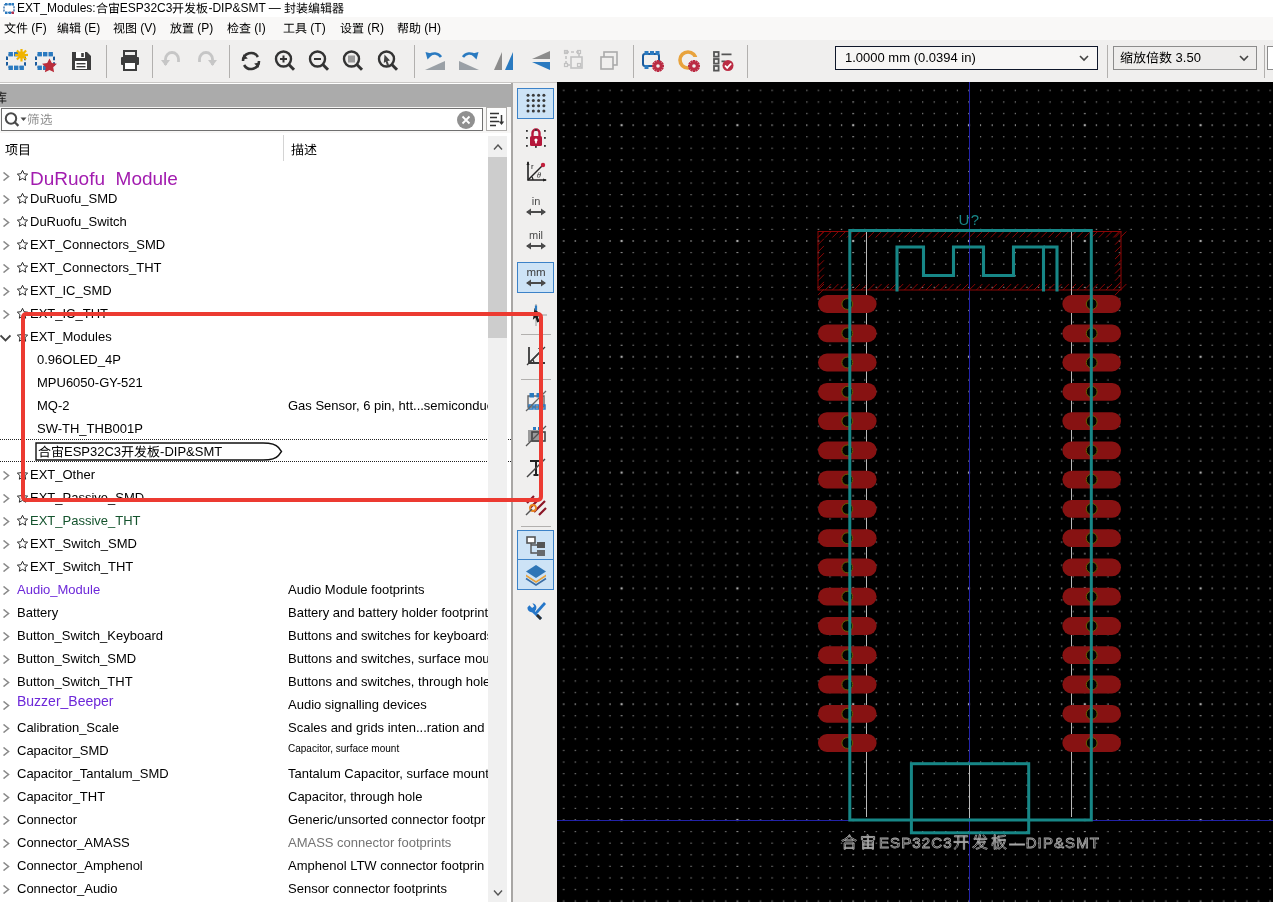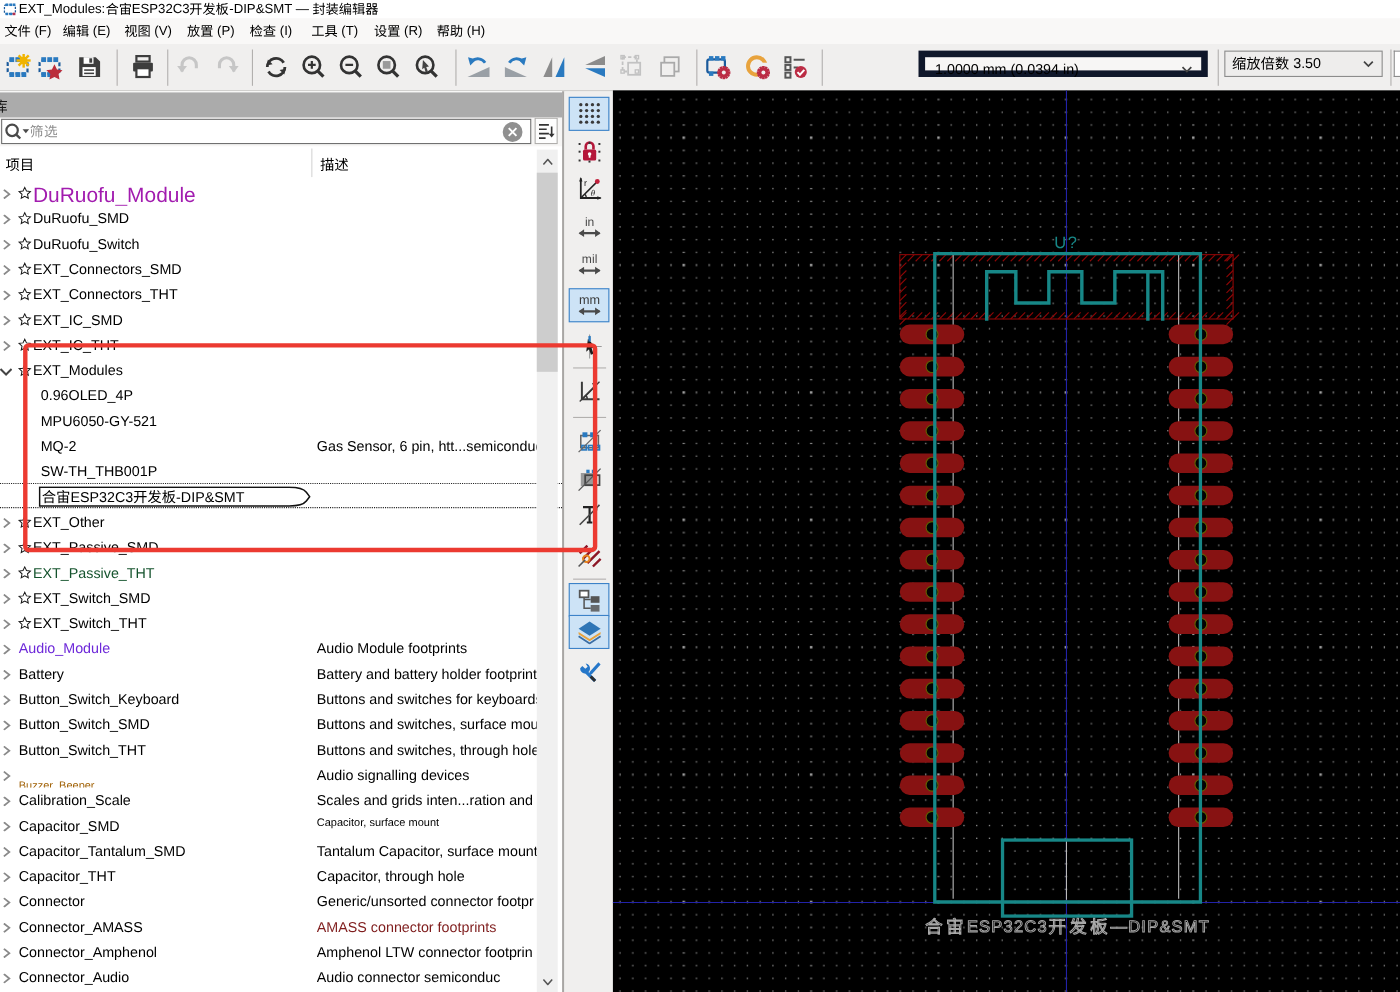--- a/index.html
+++ b/index.html
@@ -223,21 +223,21 @@
 <svg class="abs" style="left:711px;top:49px" width="24" height="24" viewBox="0 0 24 24">
     <g fill="none" stroke="#555" stroke-width="1.8">
       <rect x="3" y="3" width="4.6" height="4.6"></rect>
       <rect x="3" y="10" width="4.6" height="4.6"></rect>
       <rect x="3" y="17" width="4.6" height="4.6"></rect>
       <path d="M10.5 5.3h10M10.5 12.3h4"></path>
     </g>
     <circle cx="17" cy="16.5" r="5.5" fill="#bb2c44"></circle>
     <path d="M14 16.5l2.2 2.4 4-4.4" stroke="#fff" stroke-width="1.8" fill="none"></path>
   </svg>
-<div class="abs" style="left:835px;top:46px;width:263px;height:24px;background:#f7f6f5;border:6px solid #0f172a;font-size:13px;line-height:22px;color:#000;padding-left:9px">1.0000 mm (0.0394 in)<svg class="abs" style="right:8px;top:8px" width="10" height="7" viewBox="0 0 10 7">
+<div class="abs" style="left:835px;top:46px;width:263px;height:24px;background:#f7f6f5;border:1px solid #0f172a;font-size:13px;line-height:22px;color:#000;padding-left:9px">1.0000 mm (0.0394 in)<svg class="abs" style="right:8px;top:8px" width="10" height="7" viewBox="0 0 10 7">
       <path d="M1 1l4 4 4-4" stroke="#444" stroke-width="1.6" fill="none"></path>
     </svg></div>
 <div class="abs" style="left:1113px;top:46px;width:144px;height:24px;background:#eeedec;border:1px solid #8c8c8c;font-size:13px;line-height:22px;color:#000;padding-left:6px"><svg style="width:13px;height:13px;vertical-align:-1.9px;" viewBox="0 0 1000 1000">
       <path d="M69 698Q67 691 63 679Q59 667 55 654Q51 642 47 633Q62 630 79 613Q95 595 117 568Q128 554 149 523Q171 492 197 450Q224 407 251 358Q278 309 301 260L361 294Q308 394 245 490Q182 587 117 660V662Q117 662 110 665Q103 669 93 674Q83 680 76 686Q69 692 69 698ZM69 698 64 638 97 614 315 565Q315 579 316 597Q317 615 318 626Q242 644 196 657Q150 669 124 676Q99 684 87 689Q76 694 69 698ZM63 457Q61 450 57 437Q53 425 49 412Q44 399 39 389Q53 386 66 370Q80 353 95 327Q104 315 119 286Q135 257 155 218Q174 178 193 133Q212 88 227 43L294 73Q268 135 238 197Q208 259 175 315Q141 372 107 417V419Q107 419 100 423Q94 427 85 433Q76 439 69 445Q63 451 63 457ZM63 457 61 403 96 380 269 365Q267 379 265 397Q264 414 264 426Q204 432 168 437Q131 442 110 445Q89 449 79 452Q69 455 63 457ZM44 827Q101 809 181 780Q260 751 344 721L357 784Q279 814 202 844Q125 874 62 898ZM700 335 775 349Q764 394 751 441Q739 488 728 521L665 507Q672 484 679 453Q686 423 692 391Q697 360 700 335ZM369 137H951V286H879V201H438V300H369ZM472 268 539 285Q521 345 494 410Q467 475 432 534Q397 593 355 638Q348 628 336 612Q324 597 315 589Q353 547 383 492Q414 438 437 379Q459 321 472 268ZM547 313H936V375H547ZM593 659H885V720H593ZM562 476H922V954H854V538H627V959H562ZM419 470 480 409 483 412V960H419ZM590 59 653 37Q670 63 686 94Q703 126 712 148L646 174Q638 151 622 118Q606 85 590 59ZM595 851H885V912H595Z" fill="#000"></path>
     </svg><svg style="width:13px;height:13px;vertical-align:-1.9px;" viewBox="0 0 1000 1000">
       <path d="M206 57 272 38Q288 70 303 107Q318 145 327 171L257 194Q251 166 236 128Q221 89 206 57ZM44 202H488V272H44ZM206 405H398V475H206ZM372 405H443Q443 405 443 412Q443 418 443 426Q443 434 442 440Q440 563 437 649Q434 734 430 788Q426 842 420 873Q414 903 404 915Q391 932 378 939Q364 946 344 948Q326 950 296 950Q267 950 235 949Q234 933 229 913Q224 894 216 879Q247 882 272 882Q298 883 310 883Q321 883 328 880Q335 878 340 869Q347 860 352 834Q356 807 360 755Q364 703 367 621Q369 539 372 421ZM589 227H962V297H589ZM612 39 689 52Q671 147 644 237Q617 328 582 405Q547 483 503 542Q497 534 486 524Q476 513 465 502Q453 492 445 485Q486 432 518 361Q550 290 574 208Q597 126 612 39ZM818 264 892 273Q866 445 817 576Q768 706 685 802Q602 897 475 962Q472 953 464 941Q456 929 448 917Q439 905 431 897Q552 840 630 753Q707 666 752 544Q796 423 818 264ZM619 291Q643 430 687 549Q731 669 801 758Q870 846 971 894Q963 901 953 912Q943 924 934 935Q925 947 918 958Q813 903 742 807Q670 712 625 583Q580 455 554 302ZM162 236H234V481Q234 563 223 647Q213 730 180 809Q148 888 81 959Q71 947 55 933Q39 920 25 910Q86 845 116 773Q145 700 153 625Q162 551 162 480Z" fill="#000"></path>
     </svg><svg style="width:13px;height:13px;vertical-align:-1.9px;" viewBox="0 0 1000 1000">
       <path d="M433 848H825V916H433ZM395 591H871V956H797V658H466V959H395ZM349 151H928V219H349ZM309 435H959V503H309ZM776 227 848 246Q833 283 816 323Q799 364 782 400Q765 437 749 465L688 447Q703 418 719 380Q736 341 751 300Q766 259 776 227ZM420 250 483 231Q505 272 523 320Q541 368 547 404L481 425Q475 389 458 340Q442 291 420 250ZM576 43 646 32Q659 64 670 102Q681 140 685 167L611 182Q607 156 598 116Q588 76 576 43ZM265 42 335 63Q304 147 262 230Q220 312 172 385Q124 457 71 514Q68 505 60 492Q52 478 44 464Q36 450 29 441Q76 392 120 328Q163 264 201 191Q238 118 265 42ZM160 303 231 232 232 233V960H160Z" fill="#000"></path>
     </svg><svg style="width:13px;height:13px;vertical-align:-1.9px;" viewBox="0 0 1000 1000">
       <path d="M70 557H454V620H70ZM50 226H531V288H50ZM443 59 506 87Q485 121 461 156Q437 191 417 216L368 192Q381 174 394 151Q408 127 421 103Q434 78 443 59ZM257 39H327V476H257ZM88 87 143 65Q164 95 182 131Q201 167 207 194L150 219Q144 193 126 155Q108 118 88 87ZM258 252 309 282Q285 323 248 365Q210 407 167 443Q123 478 80 502Q73 489 62 472Q50 455 39 445Q81 426 123 396Q165 366 201 328Q237 290 258 252ZM316 273Q330 280 356 297Q382 313 412 332Q443 351 468 367Q493 383 503 391L461 445Q448 433 425 414Q401 395 373 374Q345 353 320 335Q295 316 279 306ZM612 234H948V304H612ZM629 48 698 59Q683 155 661 243Q639 332 608 409Q578 485 538 543Q533 537 522 528Q512 519 500 511Q489 502 481 497Q520 444 549 373Q577 302 597 219Q617 136 629 48ZM813 274 883 281Q860 450 815 580Q770 709 692 803Q614 898 493 963Q489 955 482 944Q475 932 467 920Q458 909 451 902Q566 846 639 759Q712 673 753 552Q794 431 813 274ZM647 297Q670 430 711 548Q753 666 817 754Q881 843 972 892Q959 902 945 920Q930 937 921 951Q827 894 761 799Q696 704 653 579Q611 453 585 308ZM110 727 157 682Q209 702 266 729Q323 756 374 784Q425 812 460 837L412 886Q379 861 328 832Q277 802 220 775Q163 747 110 727ZM429 557H442L454 554L495 571Q464 679 402 754Q340 830 256 878Q173 925 77 952Q71 939 61 921Q51 904 41 894Q130 873 209 832Q287 790 345 724Q402 659 429 568ZM110 727Q132 696 155 656Q178 616 198 573Q219 531 233 493L300 505Q284 546 263 589Q242 632 220 671Q198 710 178 740Z" fill="#000"></path>
@@ -462,21 +462,21 @@
     <svg class="abs" style="left:2px;top:8px" width="8" height="9" viewBox="0 0 8 9">
       <path d="M1.5 0.5 6.5 4.5 1.5 8.5" fill="none" stroke="#8a8a8a" stroke-width="1.6"></path>
     </svg>
     <div class="abs" style="left:17px;top:4px;font-size:13px;color:#000;white-space:nowrap">Button_Switch_THT</div>
     <div class="abs" style="left:288px;top:4px;width:200px;font-size:13px;color:#000;white-space:nowrap;overflow:hidden">Buttons and switches, through hole </div>
   </div>
 <div class="abs" style="left:0;top:693px;width:490px;height:23px;overflow:hidden">
     <svg class="abs" style="left:2px;top:8px" width="8" height="9" viewBox="0 0 8 9">
       <path d="M1.5 0.5 6.5 4.5 1.5 8.5" fill="none" stroke="#8a8a8a" stroke-width="1.6"></path>
     </svg>
-    <div class="abs" style="left:17px;top:16px;font-size:10px;color:#a16207;white-space:nowrap">Buzzer_Beeper</div>
+    <div class="abs" style="left:17px;top:0;font-size:14px;color:#6d28d9;white-space:nowrap">Buzzer_Beeper</div>
     <div class="abs" style="left:288px;top:4px;width:200px;font-size:13px;color:#000;white-space:nowrap;overflow:hidden">Audio signalling devices</div>
   </div>
 <div class="abs" style="left:0;top:716px;width:490px;height:23px;overflow:hidden">
     <svg class="abs" style="left:2px;top:8px" width="8" height="9" viewBox="0 0 8 9">
       <path d="M1.5 0.5 6.5 4.5 1.5 8.5" fill="none" stroke="#8a8a8a" stroke-width="1.6"></path>
     </svg>
     <div class="abs" style="left:17px;top:4px;font-size:13px;color:#000;white-space:nowrap">Calibration_Scale</div>
     <div class="abs" style="left:288px;top:4px;width:200px;font-size:13px;color:#000;white-space:nowrap;overflow:hidden">Scales and grids inten...ration and </div>
   </div>
 <div class="abs" style="left:0;top:739px;width:490px;height:23px;overflow:hidden">
@@ -505,35 +505,35 @@
       <path d="M1.5 0.5 6.5 4.5 1.5 8.5" fill="none" stroke="#8a8a8a" stroke-width="1.6"></path>
     </svg>
     <div class="abs" style="left:17px;top:4px;font-size:13px;color:#000;white-space:nowrap">Connector</div>
     <div class="abs" style="left:288px;top:4px;width:200px;font-size:13px;color:#000;white-space:nowrap;overflow:hidden">Generic/unsorted connector footpr</div>
   </div>
 <div class="abs" style="left:0;top:831px;width:490px;height:23px;overflow:hidden">
     <svg class="abs" style="left:2px;top:8px" width="8" height="9" viewBox="0 0 8 9">
       <path d="M1.5 0.5 6.5 4.5 1.5 8.5" fill="none" stroke="#8a8a8a" stroke-width="1.6"></path>
     </svg>
     <div class="abs" style="left:17px;top:4px;font-size:13px;color:#000;white-space:nowrap">Connector_AMASS</div>
-    <div class="abs" style="left:288px;top:4px;width:200px;font-size:13px;color:#7f1d1d;white-space:nowrap;overflow:hidden">AMASS connector footprints</div>
+    <div class="abs" style="left:288px;top:4px;width:200px;font-size:13px;color:#737373;white-space:nowrap;overflow:hidden">AMASS connector footprints</div>
   </div>
 <div class="abs" style="left:0;top:854px;width:490px;height:23px;overflow:hidden">
     <svg class="abs" style="left:2px;top:8px" width="8" height="9" viewBox="0 0 8 9">
       <path d="M1.5 0.5 6.5 4.5 1.5 8.5" fill="none" stroke="#8a8a8a" stroke-width="1.6"></path>
     </svg>
     <div class="abs" style="left:17px;top:4px;font-size:13px;color:#000;white-space:nowrap">Connector_Amphenol</div>
     <div class="abs" style="left:288px;top:4px;width:200px;font-size:13px;color:#000;white-space:nowrap;overflow:hidden">Amphenol LTW connector footprin</div>
   </div>
 <div class="abs" style="left:0;top:877px;width:490px;height:23px;overflow:hidden">
     <svg class="abs" style="left:2px;top:8px" width="8" height="9" viewBox="0 0 8 9">
       <path d="M1.5 0.5 6.5 4.5 1.5 8.5" fill="none" stroke="#8a8a8a" stroke-width="1.6"></path>
     </svg>
     <div class="abs" style="left:17px;top:4px;font-size:13px;color:#000;white-space:nowrap">Connector_Audio</div>
-    <div class="abs" style="left:288px;top:4px;width:200px;font-size:13px;color:#000;white-space:nowrap;overflow:hidden">Audio connector semiconduc</div>
+    <div class="abs" style="left:288px;top:4px;width:200px;font-size:13px;color:#000;white-space:nowrap;overflow:hidden">Sensor connector footprints</div>
   </div>
 <div class="abs" style="left:488px;top:136px;width:19px;height:766px;background:#f0f0f0"></div>
 <div class="abs" style="left:488px;top:157px;width:19px;height:181px;background:#cdcdcd"></div>
 <svg class="abs" style="left:493px;top:144px" width="10" height="6" viewBox="0 0 10 6">
     <path d="M1 5.5 5 1 9 5.5" fill="none" stroke="#555" stroke-width="1.4"></path>
   </svg>
 <svg class="abs" style="left:493px;top:890px" width="10" height="6" viewBox="0 0 10 6">
     <path d="M1 0.5 5 5 9 0.5" fill="none" stroke="#555" stroke-width="1.4"></path>
   </svg>
 <div class="abs" style="left:511px;top:83px;width:2px;height:819px;background:#a8a6a4"></div>

